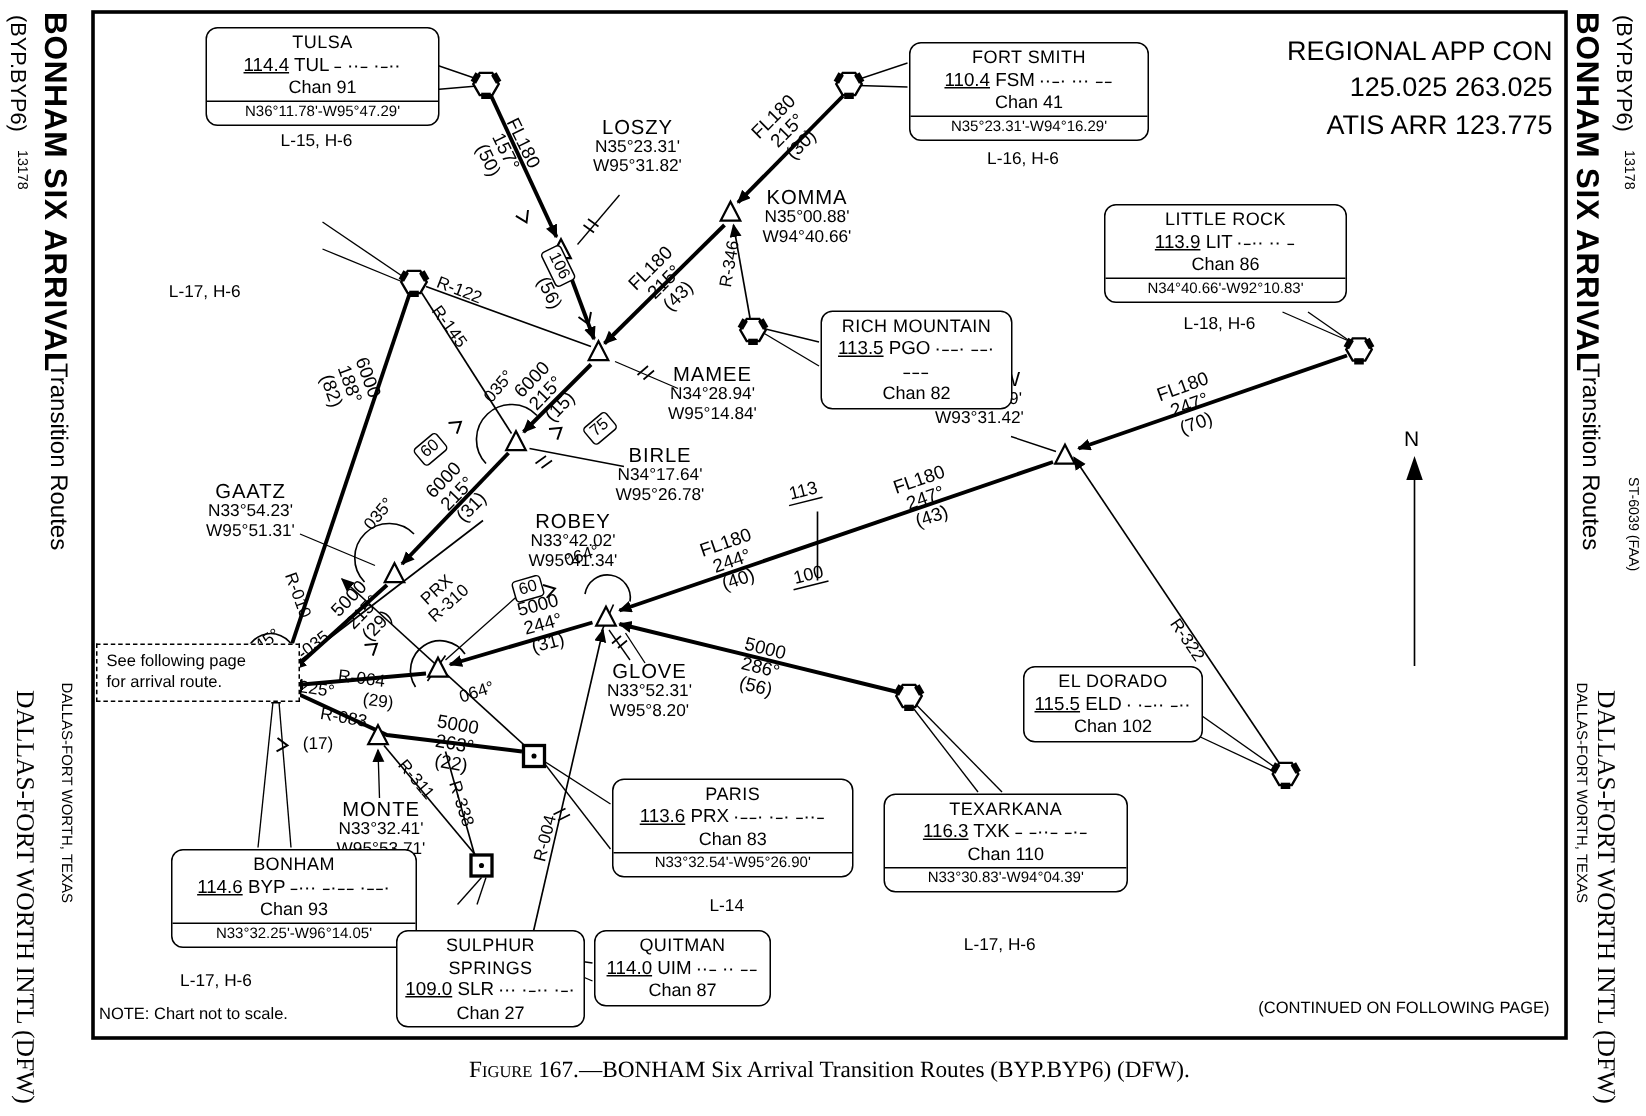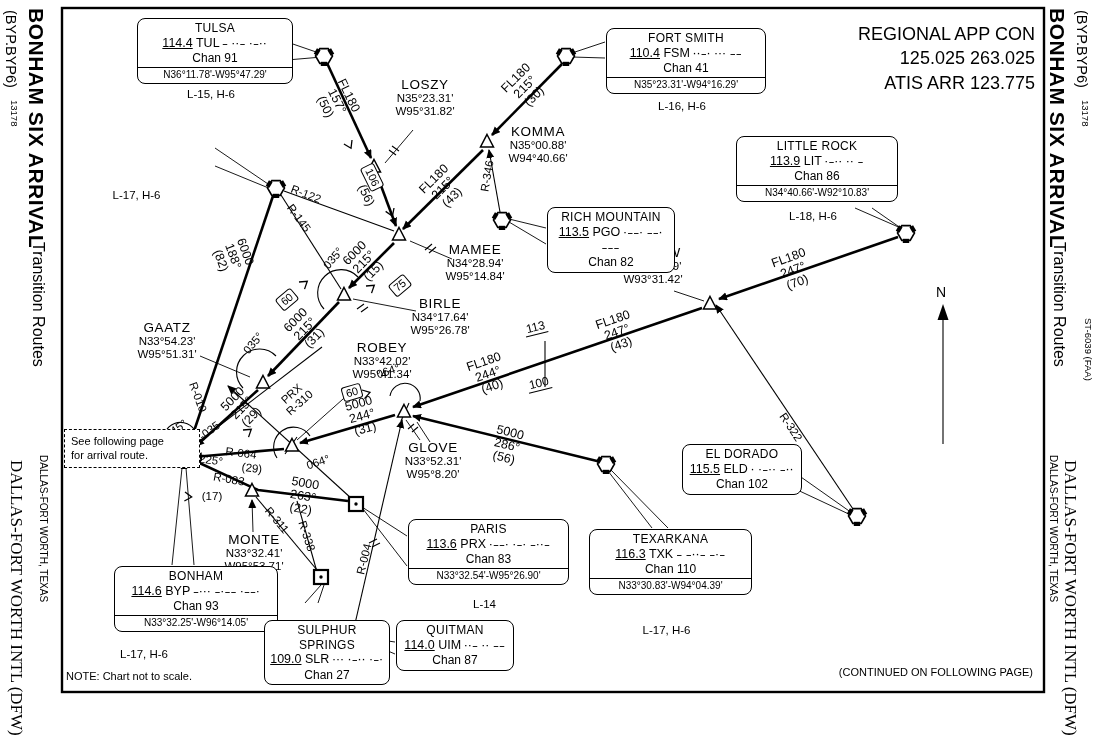--- a/index.html
+++ b/index.html
@@ -434,14 +434,17 @@
   <div class="frac" style="left:527px;top:376px;transform:rotate(-14deg);">100</div>
 
   <div class="dashbox" style="left:64px;top:429px;width:122px;">
     <div>See following page</div>
     <div>for arrival route.</div>
   </div>
   <div class="note" style="left:66px;top:670px;">NOTE:  Chart not to scale.</div>
   <div class="continued">(CONTINUED ON FOLLOWING PAGE)</div>
   <div class="north-n">N</div>
 
+  <div class="caption">
+    <span class="sc">Figure</span><span> 167.—BONHAM Six Arrival Transition Routes (BYP.BYP6) (DFW).</span>
+  </div>
 
 </div>
 
 </body></html>

